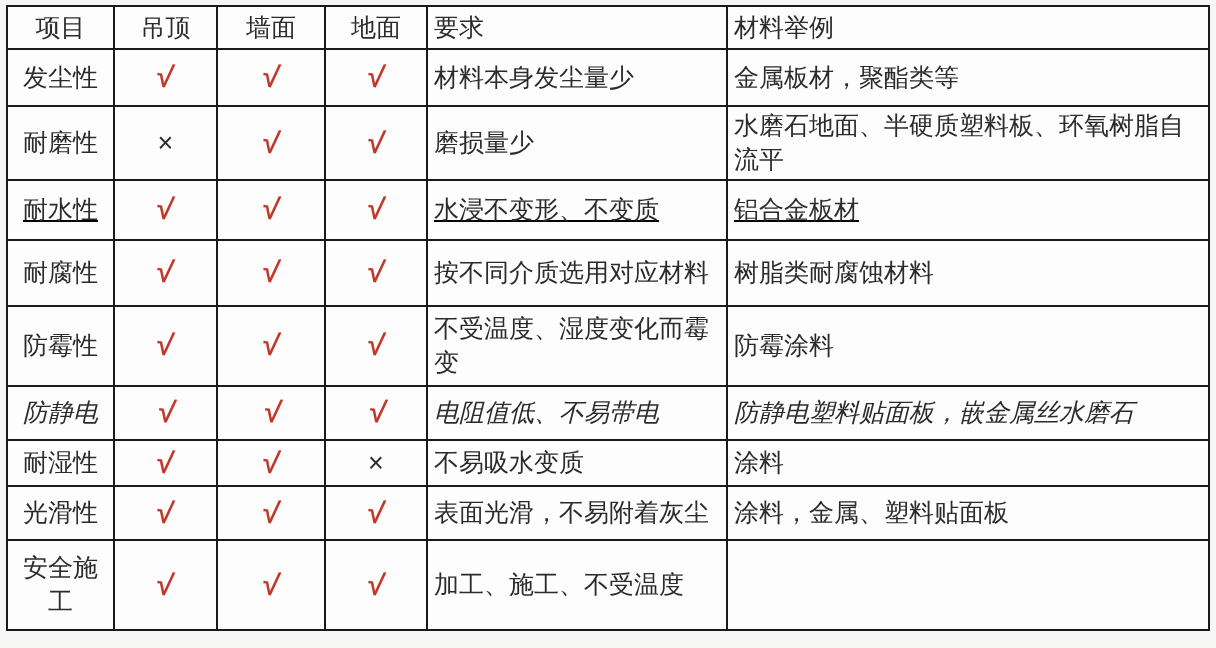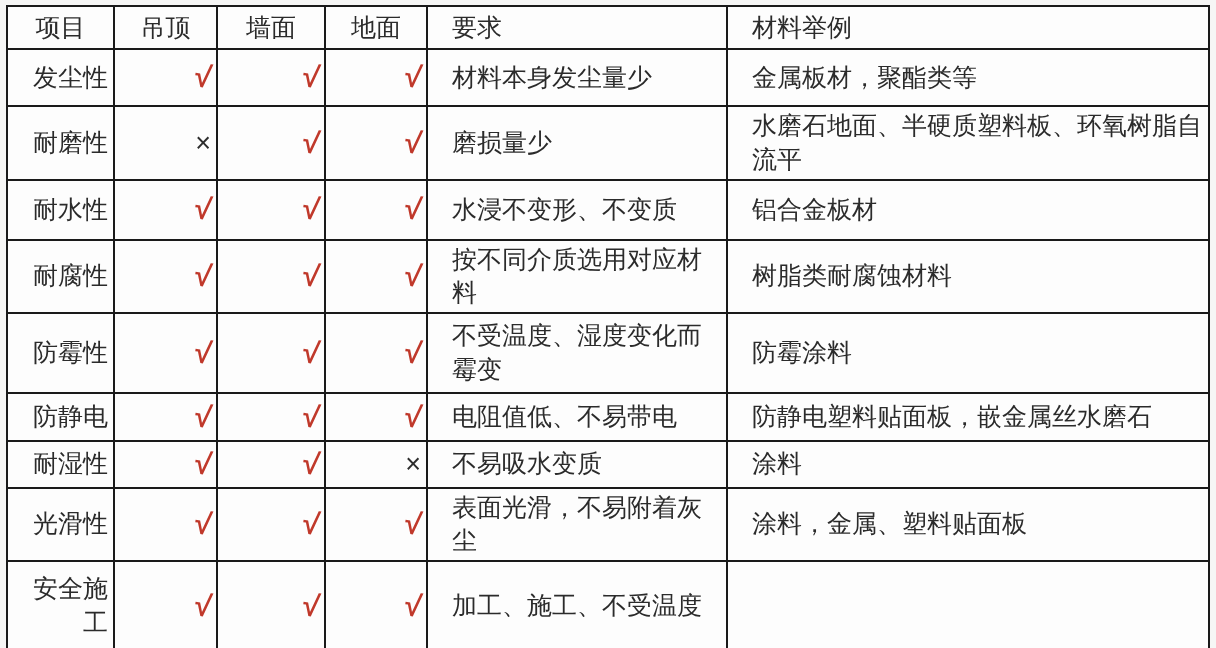--- a/index.html
+++ b/index.html
@@ -21,30 +21,30 @@
     border: 2px solid var(--border-c, #1a1a1a);
     color: var(--text-c, #2b2b2b);
     font-size: 25px;
     font-weight: normal;
     line-height: 1.35;
     padding: 2px 5px;
     vertical-align: middle;
     overflow: hidden;
   }
   .spec-table th { text-align: center; }
-  .spec-table th.left, .spec-table td.left { text-align: left; padding-left: 24px; }
-  .spec-table td.center { text-align: right; }
+  .spec-table th.left, .spec-table td.left { text-align: left; padding-left: 6px; }
+  .spec-table td.center { text-align: center; }
   
   thead tr { height: 43px; }
   tbody tr:nth-child(1) { height: 57px; }
   tbody tr:nth-child(2) { height: 62px; }
-  tbody tr:nth-child(3) { height: 60px; }
+  tbody tr:nth-child(3) { height: 60px; text-decoration: underline; }
   tbody tr:nth-child(4) { height: 66px; }
   tbody tr:nth-child(5) { height: 80px; }
-  tbody tr:nth-child(6) { height: 48px; }
+  tbody tr:nth-child(6) { height: 54px; font-style: italic; }
   tbody tr:nth-child(7) { height: 46px; }
   tbody tr:nth-child(8) { height: 54px; margin-left: 43px; }
   tbody tr:nth-child(9) { height: 90px; }
   .check {
     color: var(--check-c, #c0392b);
     font-size: 30px;
     font-weight: bold;
     display: inline-block;
     transform: rotate(8deg);
   }

